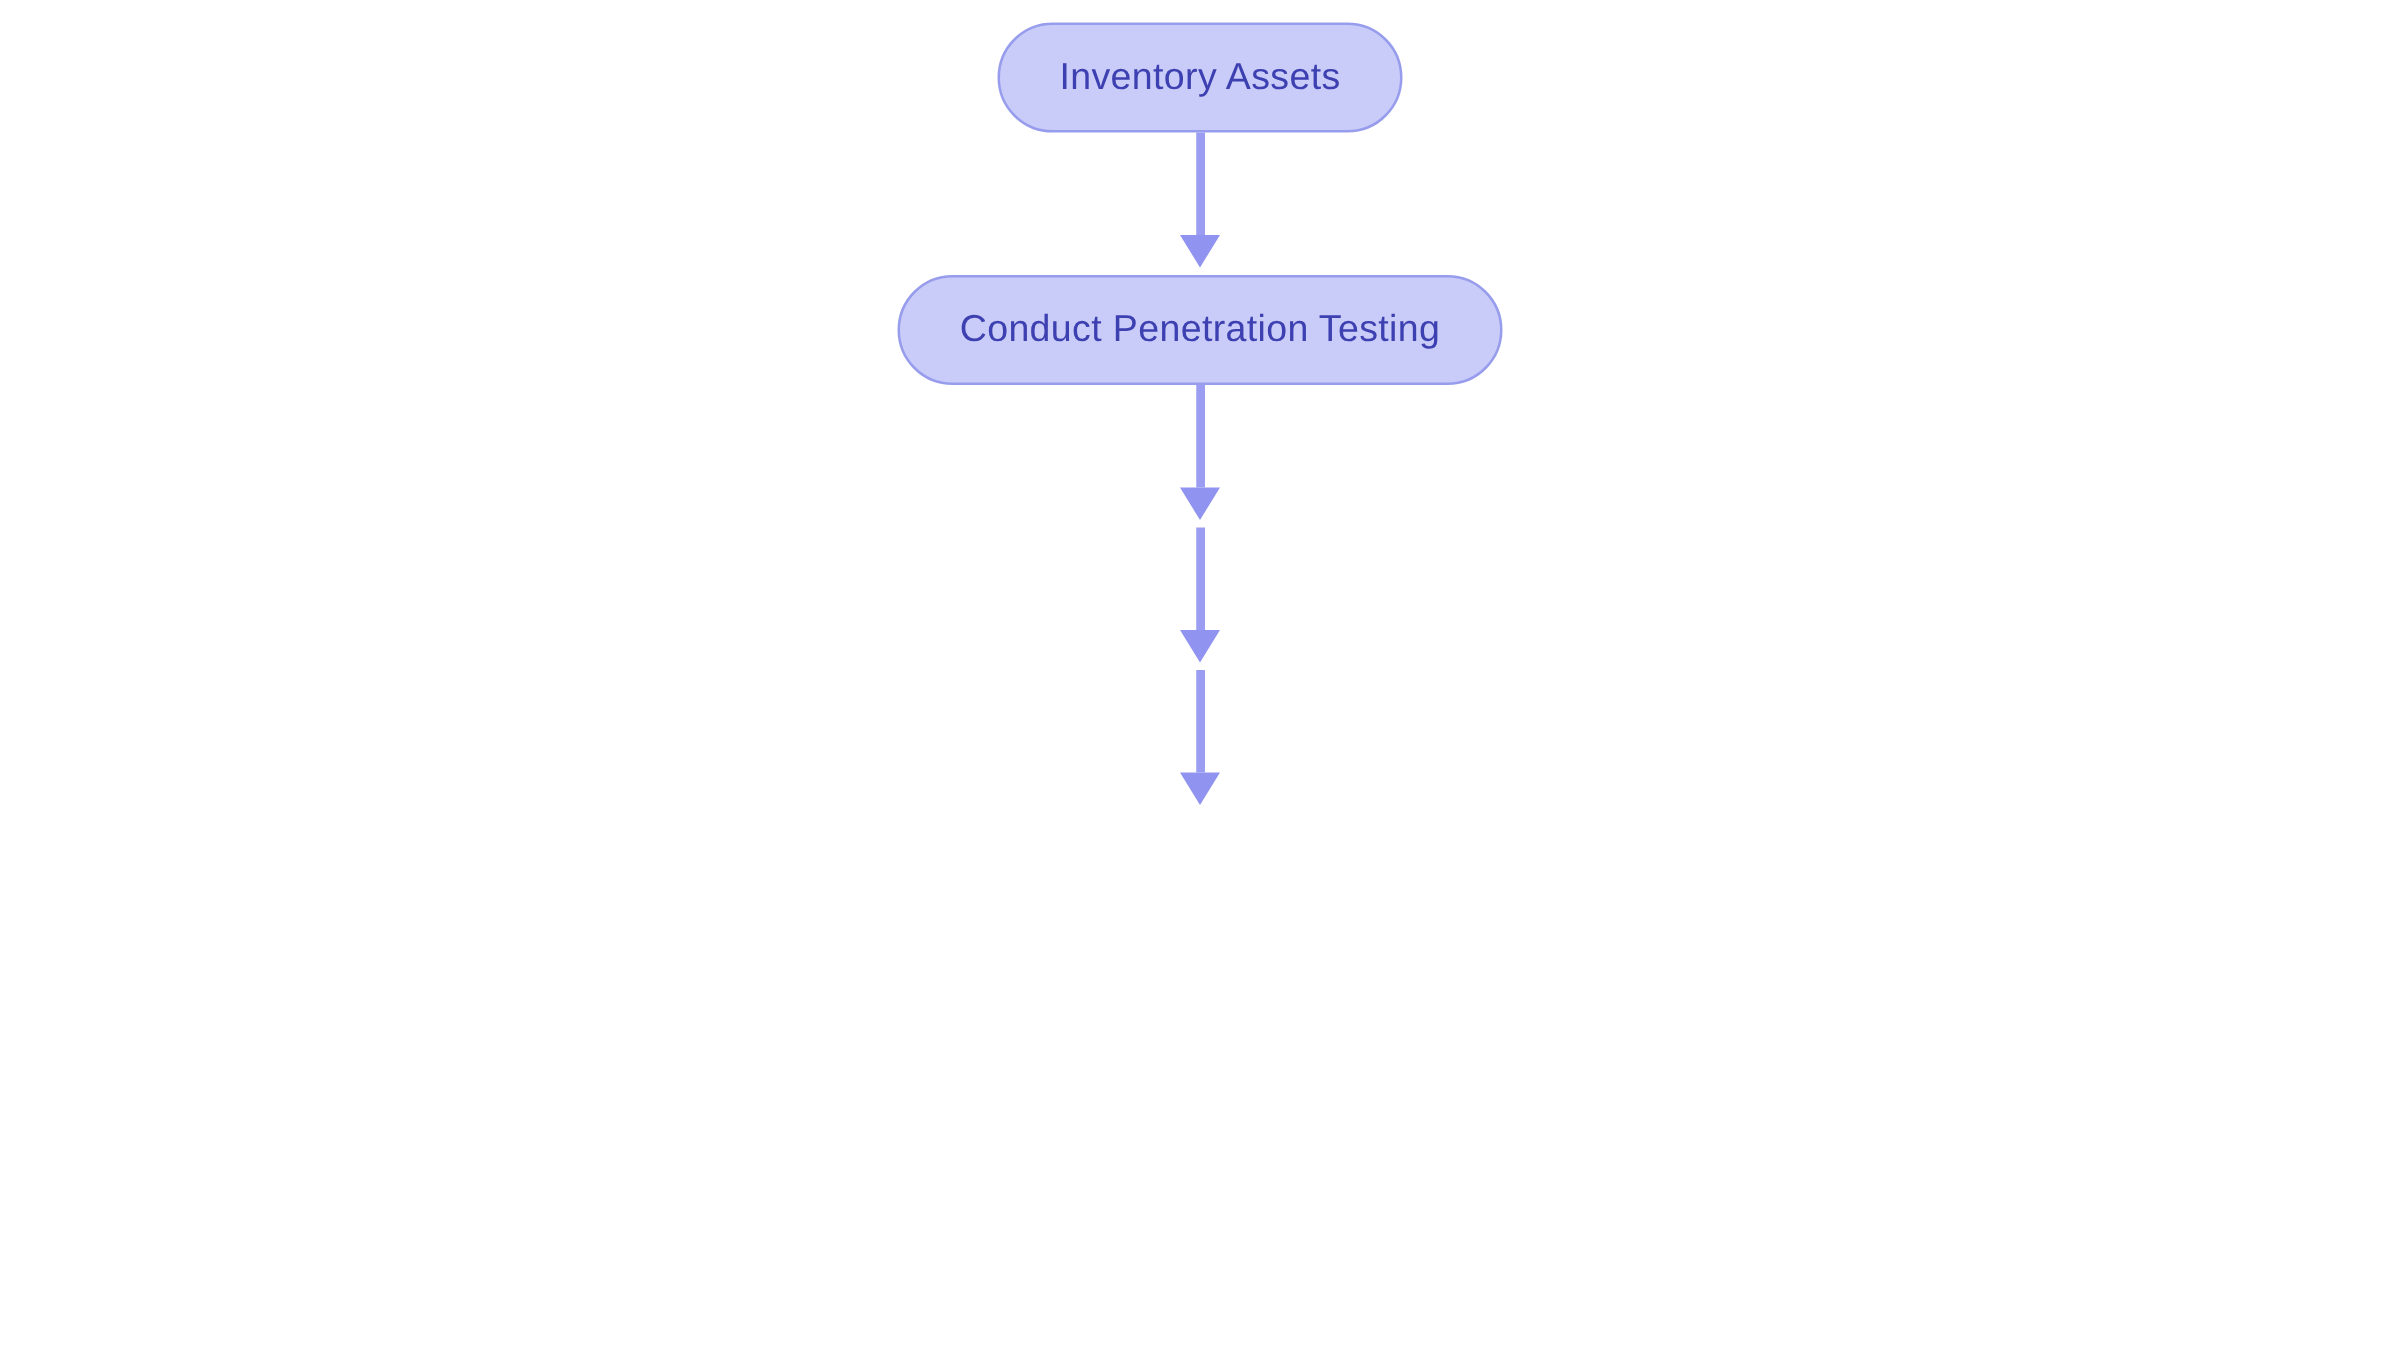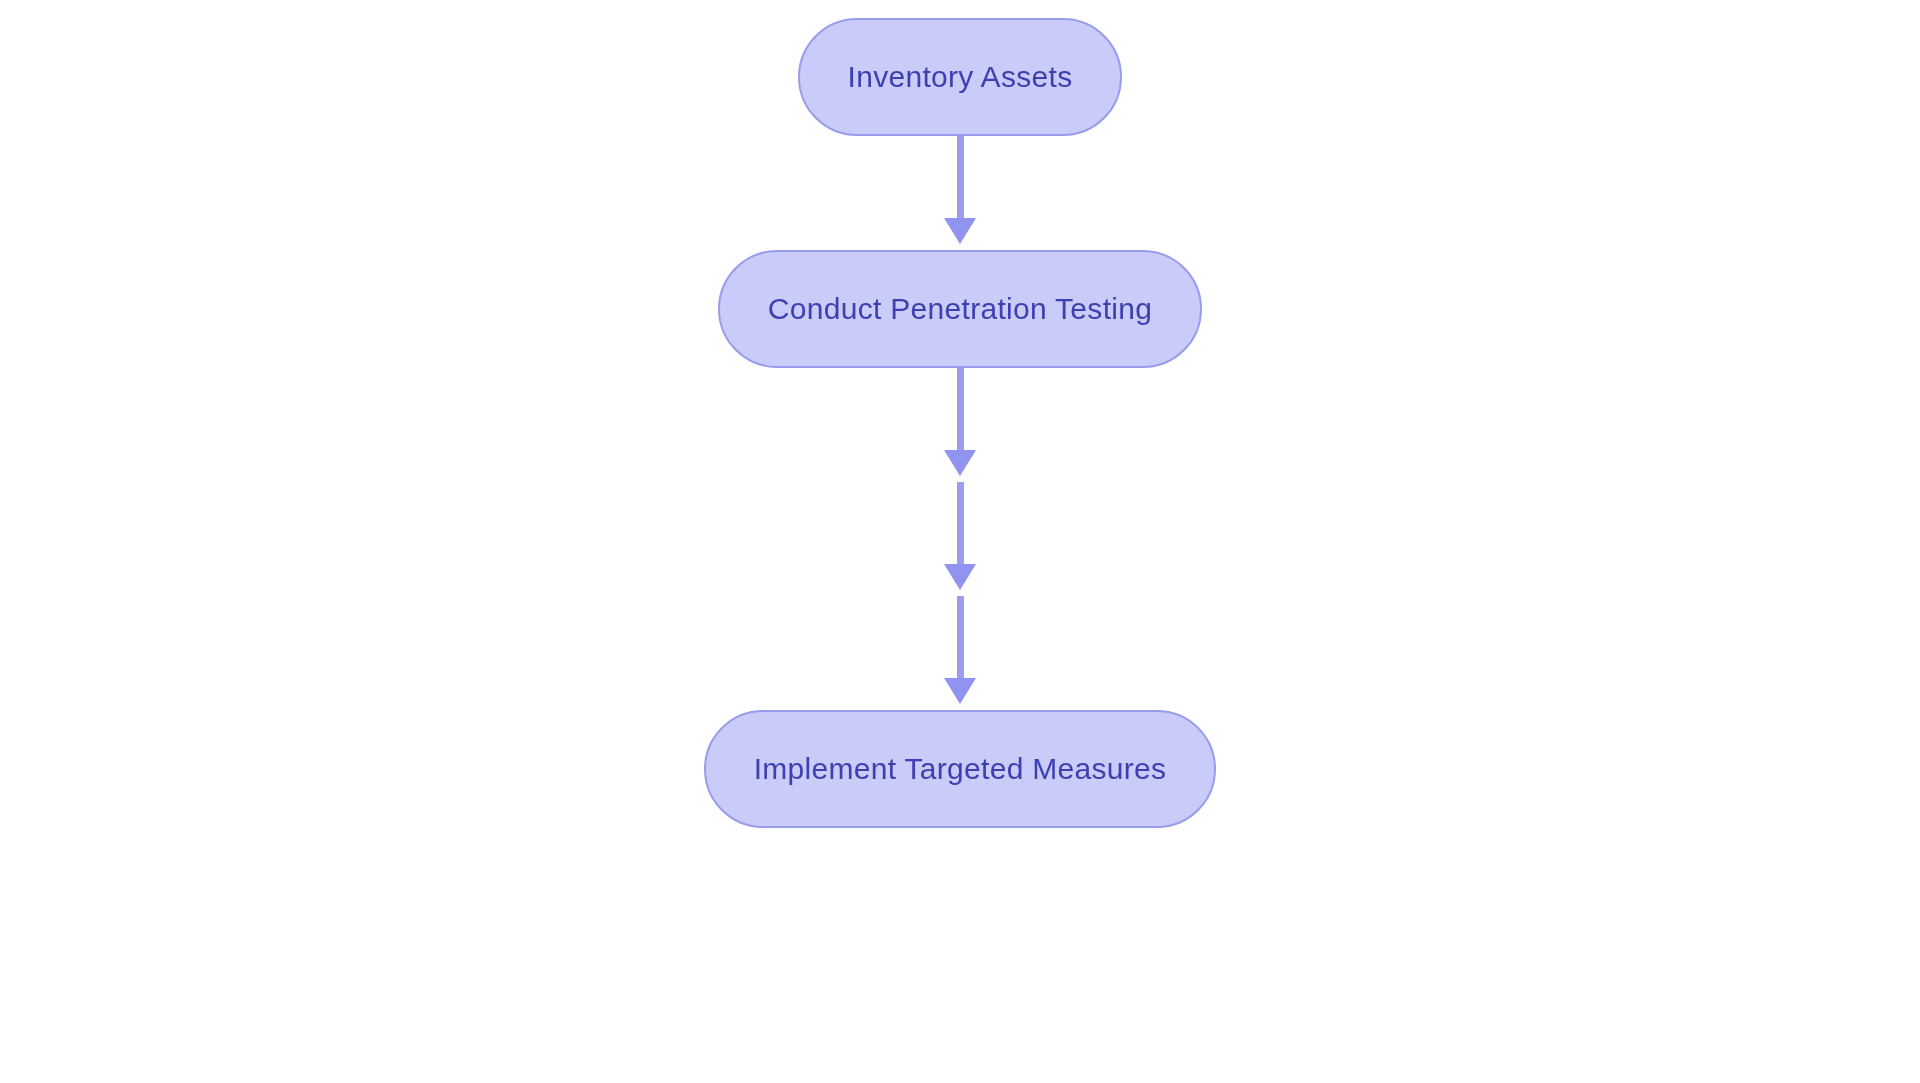--- a/index.html
+++ b/index.html
@@ -17,21 +17,21 @@
     width: 1920px;
     height: 1083px;
     display: flex;
     flex-direction: column;
     align-items: center;
     padding-top: 18px;
     box-sizing: border-box;
   }
   .flow-node {
     box-sizing: border-box;
-    height: 118px;
+    height: 88px;
     padding: 0 48px;
     border: 2px solid var(--node-border, #979dec);
     background: var(--node-fill, #c9cbf8);
     border-radius: 59px;
     display: flex;
     align-items: center;
     justify-content: center;
     flex: 0 0 auto;
   }
   .flow-node .label {
@@ -90,17 +90,14 @@
     <div class="stem"></div>
     <div class="head"></div>
   </div>
 
 
   <div class="connector">
     <div class="stem"></div>
     <div class="head"></div>
   </div>
 
-  <div class="flow-node">
-    <span class="label">Implement Targeted Measures</span>
-  </div>
 
 </div>
 
 </body></html>

